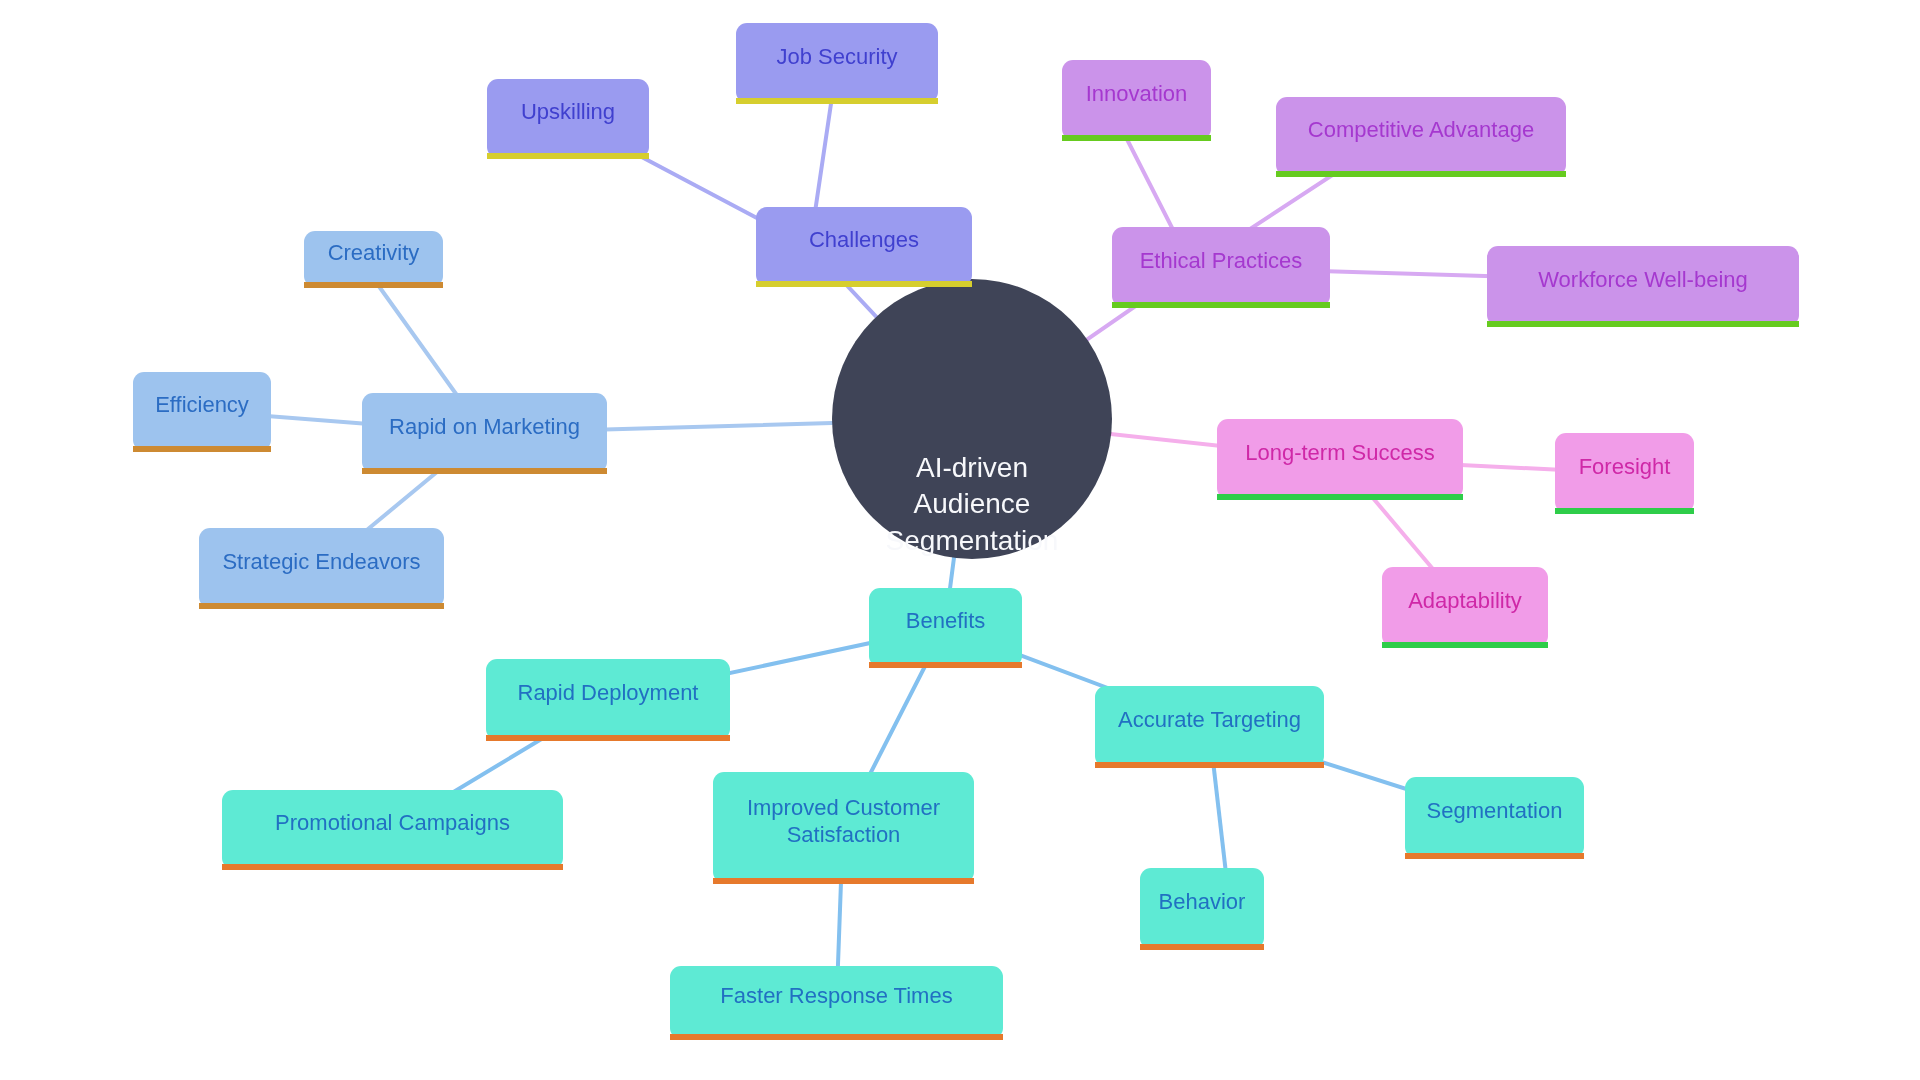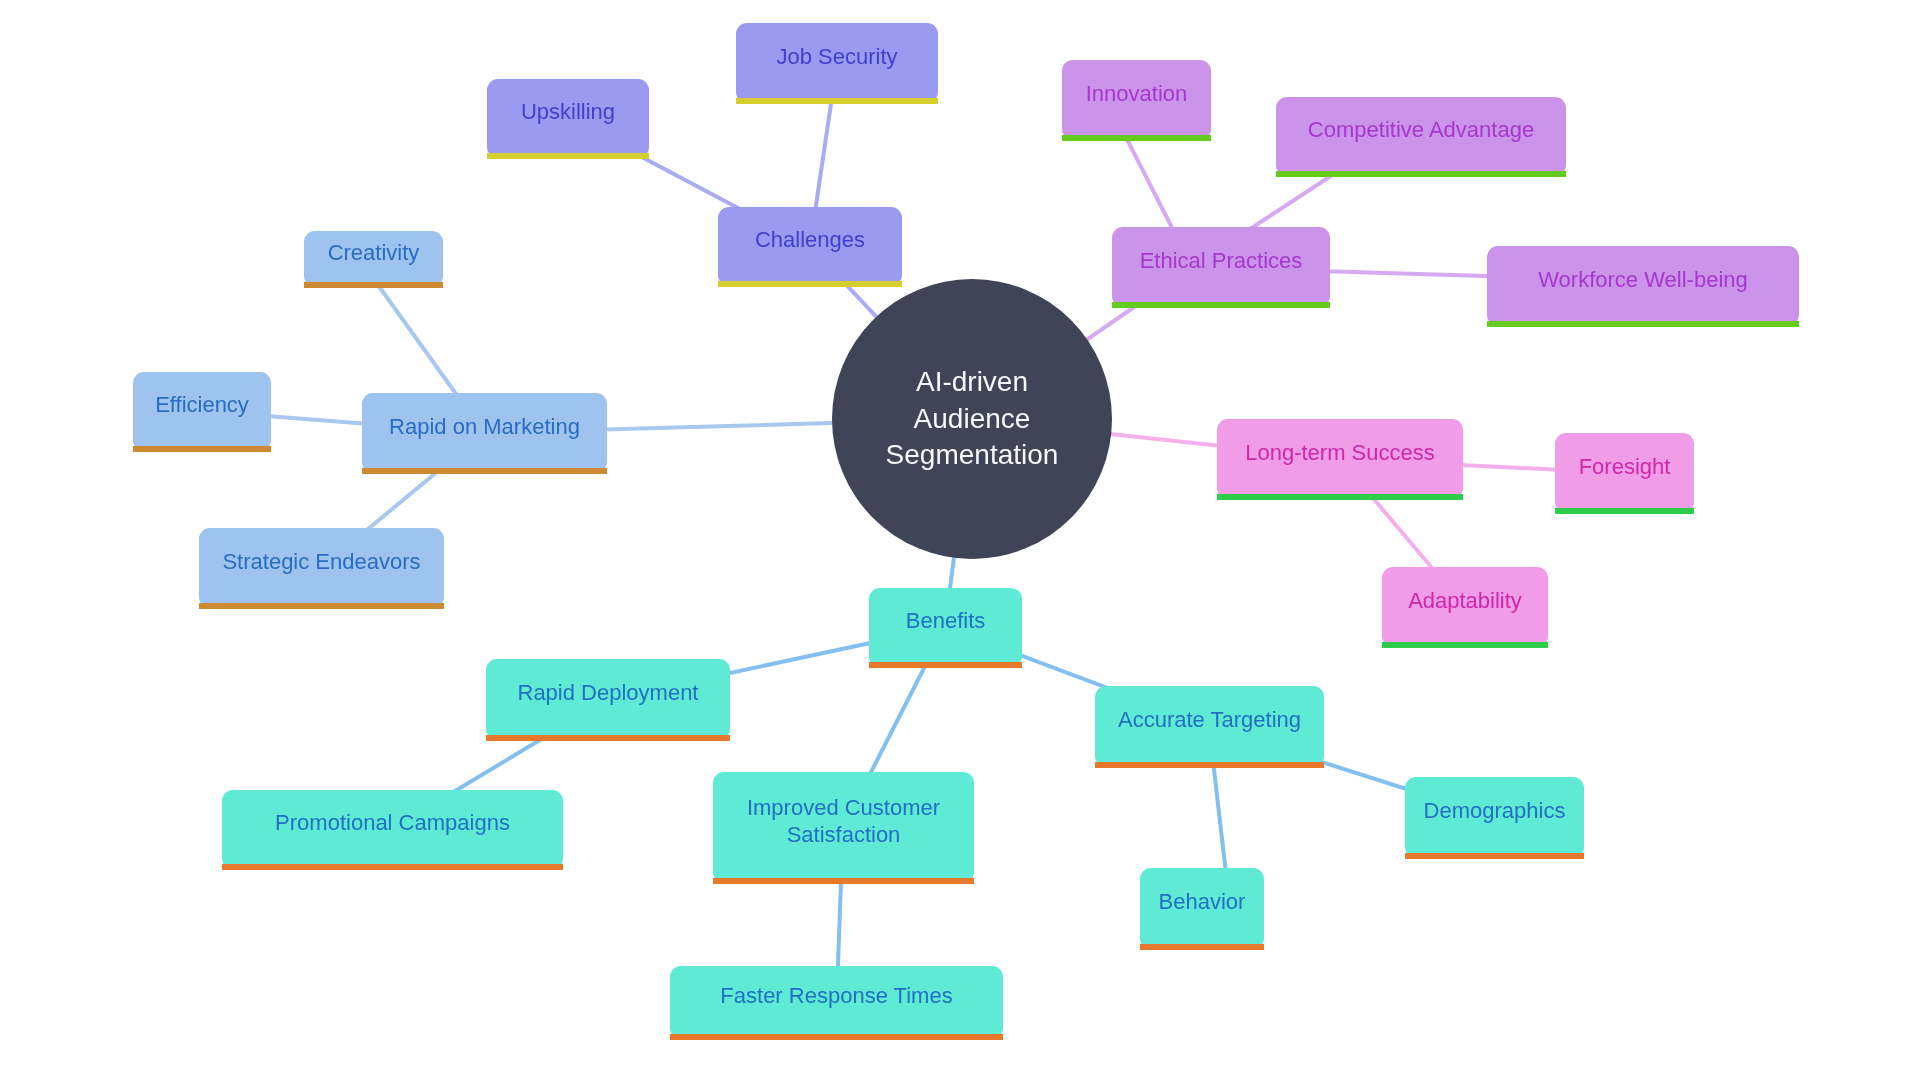--- a/index.html
+++ b/index.html
@@ -51,21 +51,21 @@
   .b-benefits   { background: #5eead4; color: #2170c2; --accent: #e6792c; }
   #center-node {
     position: absolute;
     z-index: 1;
     left: 832px; top: 279px;
     width: 280px; height: 280px;
     border-radius: 50%;
     background: #3f4457;
     color: #f7f8fb;
     display: flex;
-    align-items: center;
+    align-items: flex-end;
     justify-content: center;
     text-align: center;
     font-size: 28px;
     font-weight: 500;
     line-height: 1.3;
     box-sizing: border-box;
     padding: 0 28px;
     cursor: pointer;
   }
 </style>
@@ -96,21 +96,21 @@
     <line stroke="#83c0ef" x1="843" y1="827" x2="836" y2="1019"></line>
     <line stroke="#83c0ef" x1="945" y1="627" x2="1209" y2="726"></line>
     <line stroke="#83c0ef" x1="1209" y1="726" x2="1494" y2="817"></line>
     <line stroke="#83c0ef" x1="1209" y1="726" x2="1230" y2="908"></line>
   </svg>
 
   <div id="center-node">
     <span>AI-driven Audience Segmentation</span>
   </div>
 
-  <div class="node b-challenges" style="left:718px;top:207px;width:184px;height:79px">
+  <div class="node b-challenges" style="left:756px;top:207px;width:216px;height:79px">
     <span>Challenges</span>
   </div>
   <div class="node b-challenges" style="left:487px;top:79px;width:162px;height:79px">
     <span>Upskilling</span>
   </div>
   <div class="node b-challenges" style="left:736px;top:23px;width:202px;height:80px">
     <span>Job Security</span>
   </div>
 
   <div class="node b-ethical" style="left:1083px;top:227px;width:218px;height:80px">
@@ -161,19 +161,19 @@
   <div class="node b-benefits" style="left:713px;top:772px;width:261px;height:111px">
     <span>Improved Customer Satisfaction</span>
   </div>
   <div class="node b-benefits" style="left:670px;top:966px;width:333px;height:73px">
     <span>Faster Response Times</span>
   </div>
   <div class="node b-benefits" style="left:1095px;top:686px;width:229px;height:81px">
     <span>Accurate Targeting</span>
   </div>
   <div class="node b-benefits" style="left:1405px;top:777px;width:179px;height:81px">
-    <span>Demographics</span>
+    <span>Segmentation</span>
   </div>
   <div class="node b-benefits" style="left:1140px;top:868px;width:124px;height:81px">
     <span>Behavior</span>
   </div>
 
 </div>
 
 </body></html>

